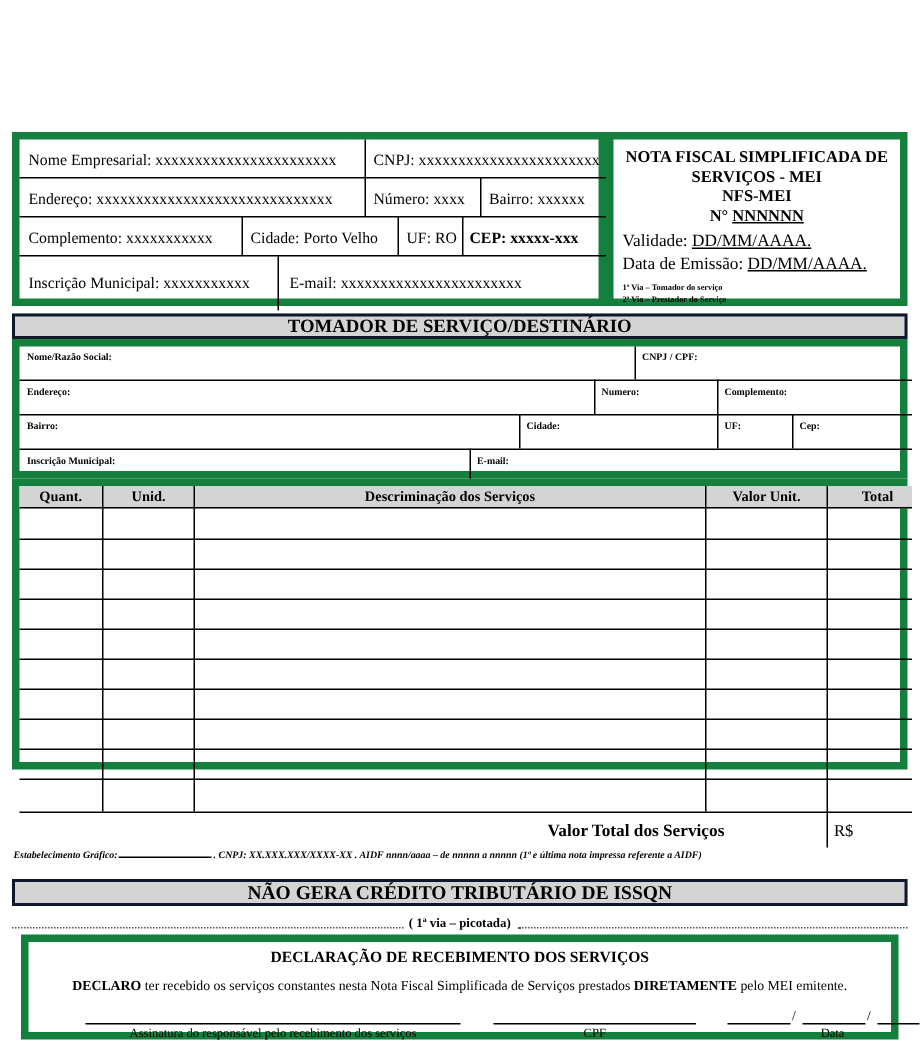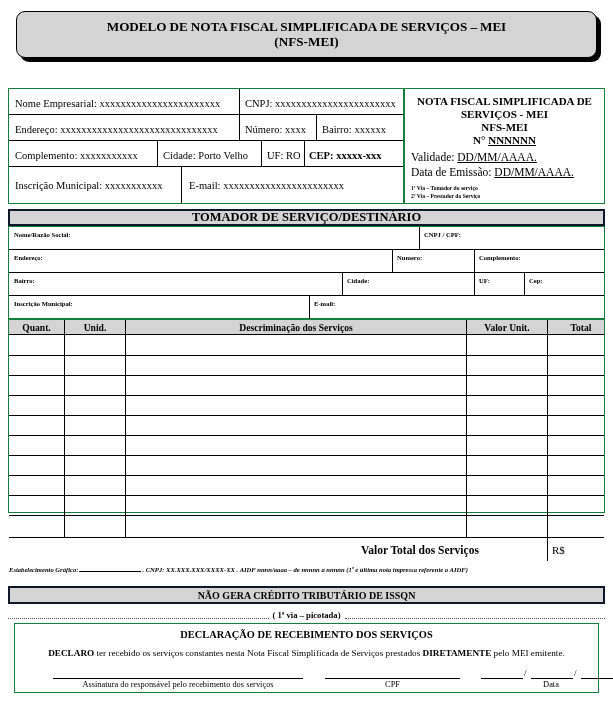--- a/index.html
+++ b/index.html
@@ -59,21 +59,21 @@
     letter-spacing: -0.1px;
   }
   .title-line2 {
     font-size: 13.2px;
     font-weight: bold;
   }
 
   
   .box {
     position: absolute;
-    border: 1px solid #15803d;
+    border: 5px solid #15803d;
     box-sizing: border-box;
   }
   .vline {
     position: absolute;
     width: 1px;
     background: #000000;
   }
   .hline {
     position: absolute;
     height: 1px;
@@ -119,21 +119,21 @@
     position: absolute;
     background: #d4d4d4;
     border: 2px solid #0f172a;
     box-sizing: border-box;
     display: flex;
     align-items: center;
     justify-content: center;
     font-weight: bold;
   }
   #tomador-band { left: 8px; top: 209px; width: 597px; height: 17px; font-size: 12.5px; }
-  #issqn-band { left: 8px; top: 586px; width: 597px; height: 18px; font-size: 10px; }
+  #issqn-band { left: 8px; top: 586px; width: 597px; height: 18px; font-size: 13px; }
 
   
   #tomador-box { left: 8px; top: 226px; width: 597px; height: 93px; }
   .tlbl {
     position: absolute;
     font-size: 6.6px;
     font-weight: bold;
     white-space: nowrap;
     line-height: 1;
   }
@@ -231,27 +231,20 @@
   .slash {
     position: absolute;
     font-size: 9px;
   }
 </style>
 </head>
 <body>
 
 <div class="page">
 
-  <div class="title-banner-wrap">
-    <div class="title-shadow"></div>
-    <div class="title-banner">
-      <div class="title-line1">MODELO DE NOTA FISCAL SIMPLIFICADA DE SERVIÇOS – MEI</div>
-      <div class="title-line2">(NFS-MEI)</div>
-    </div>
-  </div>
 
   <div class="box" id="emitter-block">
     <div class="hline" style="left:0; top:25px; width:394px;"></div>
     <div class="hline" style="left:0; top:51px; width:394px;"></div>
     <div class="hline" style="left:0; top:77px; width:394px;"></div>
 
     <div class="vline" style="left:230px; top:0; height:25px;"></div>
     <div class="vline" style="left:230px; top:25px; height:26px;"></div>
     <div class="vline" style="left:307px; top:25px; height:26px;"></div>
     <div class="vline" style="left:148px; top:51px; height:26px;"></div>

